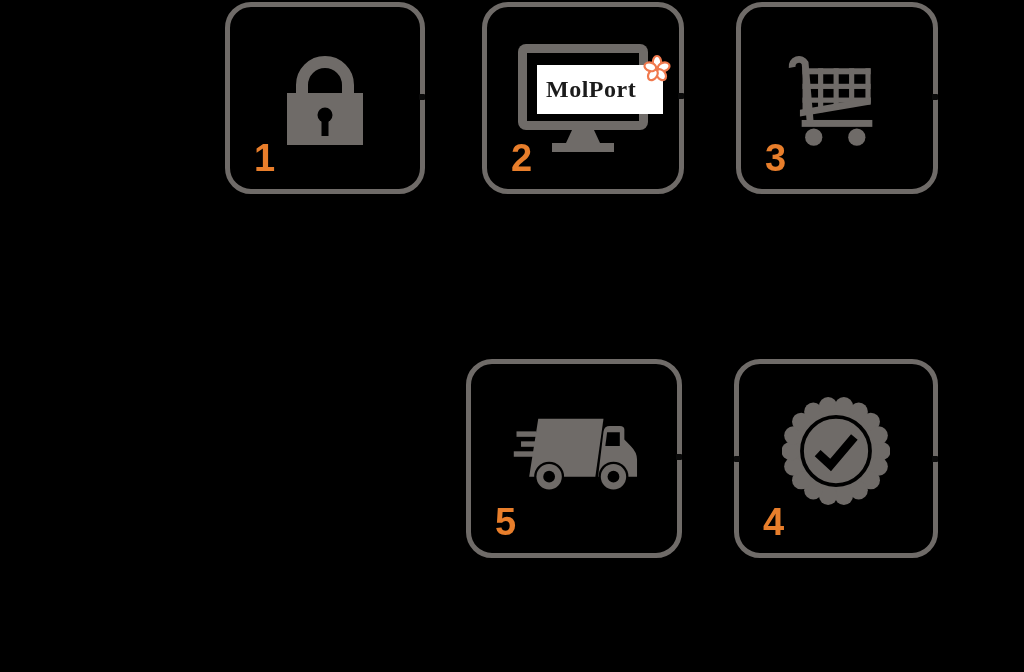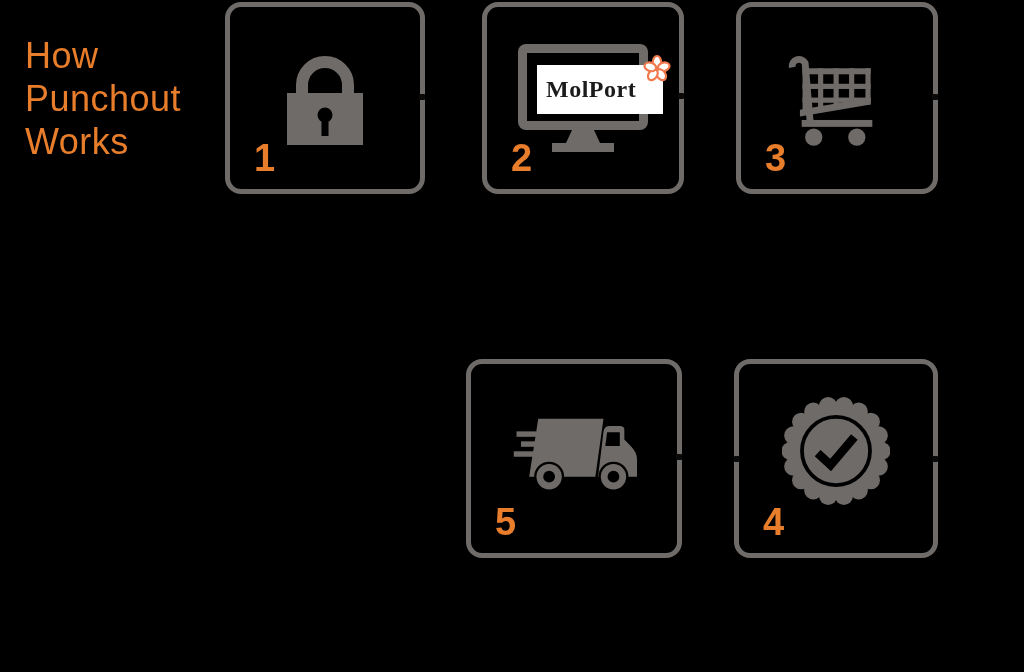--- a/index.html
+++ b/index.html
@@ -14,21 +14,21 @@
     position:absolute;left:25px;top:34px;
     color:#E87E2B;
     font-size:36px;line-height:43px;font-weight:400;
     letter-spacing:0.5px;
   }
   .title span{display:block;}
   .step-box{
     position:absolute;
     box-sizing:border-box;
     border:5px solid #6F6B68;
-    border-radius:16px;
+    border-radius:26px;
     display:flex;align-items:center;justify-content:center;
   }
   #box1{left:225px;top:2px;width:200px;height:192px;}
   #box2{left:482px;top:2px;width:202px;height:192px;}
   #box3{left:736px;top:2px;width:202px;height:192px;}
   #box5{left:466px;top:359px;width:216px;height:199px;}
   #box4{left:734px;top:359px;width:204px;height:199px;}
   .step-num{
     position:absolute;left:24px;bottom:12px;
     color:#E87E2B;
@@ -64,25 +64,20 @@
   #dot3{left:932px;top:94px;}
   #dot4l{left:734px;top:456px;}
   #dot4r{left:932px;top:456px;}
   #dot5{left:676px;top:454px;}
 </style>
 </head>
 <body>
 
 <div class="canvas">
 
-  <div class="title">
-    <span>How</span>
-    <span>Punchout</span>
-    <span>Works</span>
-  </div>
 
   <div class="step-box" id="box1">
     <span class="icon-wrap">
       <svg width="78" height="100" viewBox="0 0 78 100">
         <path d="M16,56 V40 a23,23 0 0 1 46,0 V56" fill="none" stroke="#6F6B68" stroke-width="12"></path>
         <rect x="1" y="48" width="76" height="52" fill="#6F6B68"></rect>
         <circle cx="39" cy="70" r="7.5" fill="#000"></circle>
         <rect x="35.5" y="74" width="7" height="17" fill="#000"></rect>
       </svg>
     </span>

